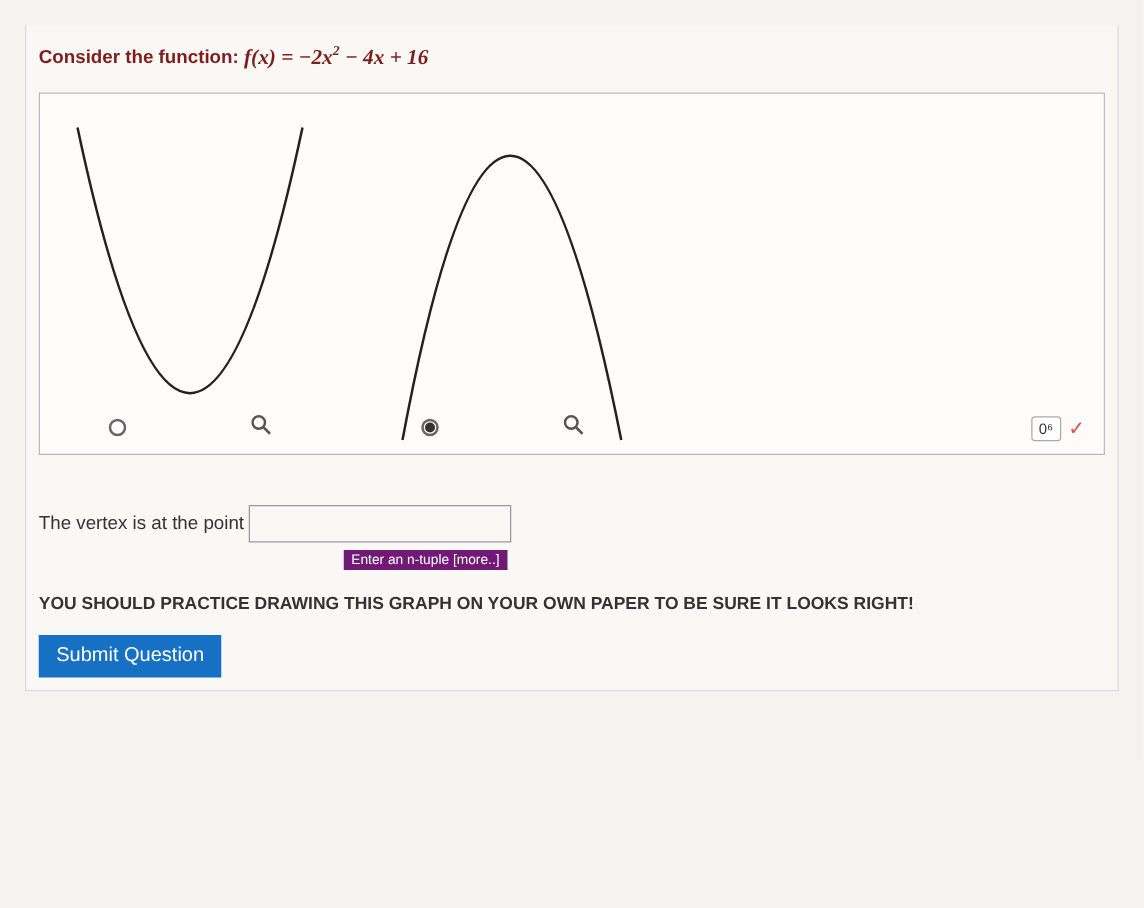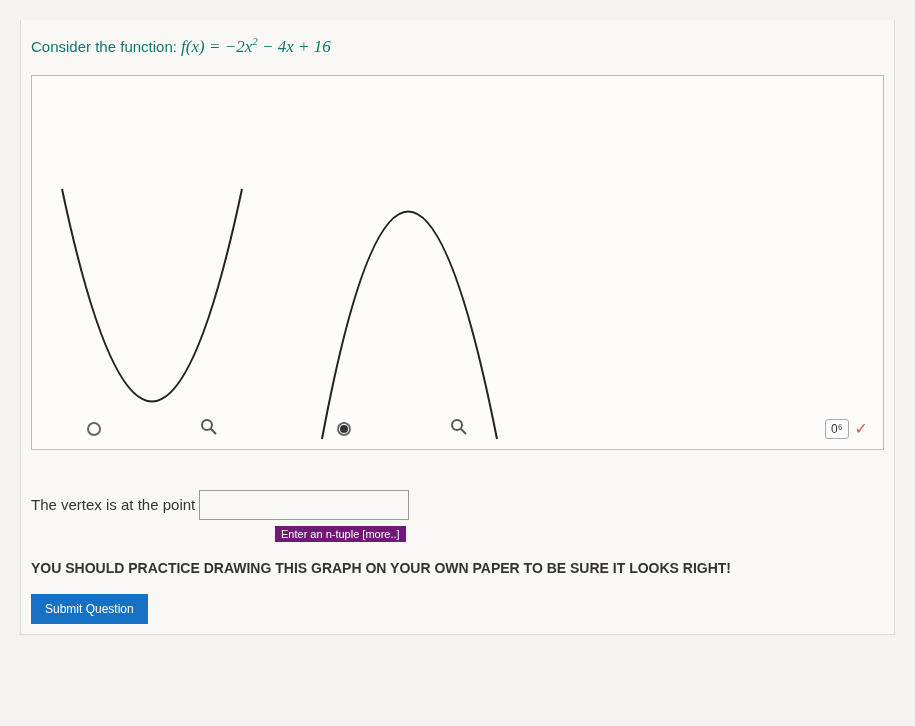--- a/index.html
+++ b/index.html
@@ -12,34 +12,35 @@
     }
     .content {
       border: 1px solid #ddd;
       border-top: none;
       padding: 15px 10px 10px 10px;
       background: #faf8f5;
     }
     .prompt-line {
       font-size: 15px;
       margin-bottom: 18px;
-      color: #0f766e;
+      color: #7f1d1d;
+      font-weight: bold;
     }
     .math {
       font-family: 'Times New Roman', serif;
       font-style: italic;
       font-size: 17px;
     }
     .math sup { font-size: 11px; vertical-align: super; }
     .graph-box {
       border: 1px solid #bbb;
       background: #fdfcfa;
       padding: 10px;
       margin-bottom: 40px;
-      height: 375px;
+      height: 290px;
       position: relative;
       display: flex;
       align-items: flex-end;
     }
     .graph-option {
       display: flex;
       flex-direction: column;
       align-items: center;
       margin-right: 30px;
       position: relative;
@@ -104,21 +105,21 @@
     .bold-note {
       font-weight: bold;
       font-size: 14px;
       margin: 8px 0 18px 0;
     }
     .submit-btn {
       background: #1670c4;
       color: white;
       border: none;
       padding: 8px 14px;
-      font-size: 12px;
+      font-size: 16px;
       cursor: pointer;
     }
     .status-icons {
       position: absolute;
       right: 15px;
       bottom: 10px;
       display: flex;
       align-items: center;
       gap: 6px;
     }

